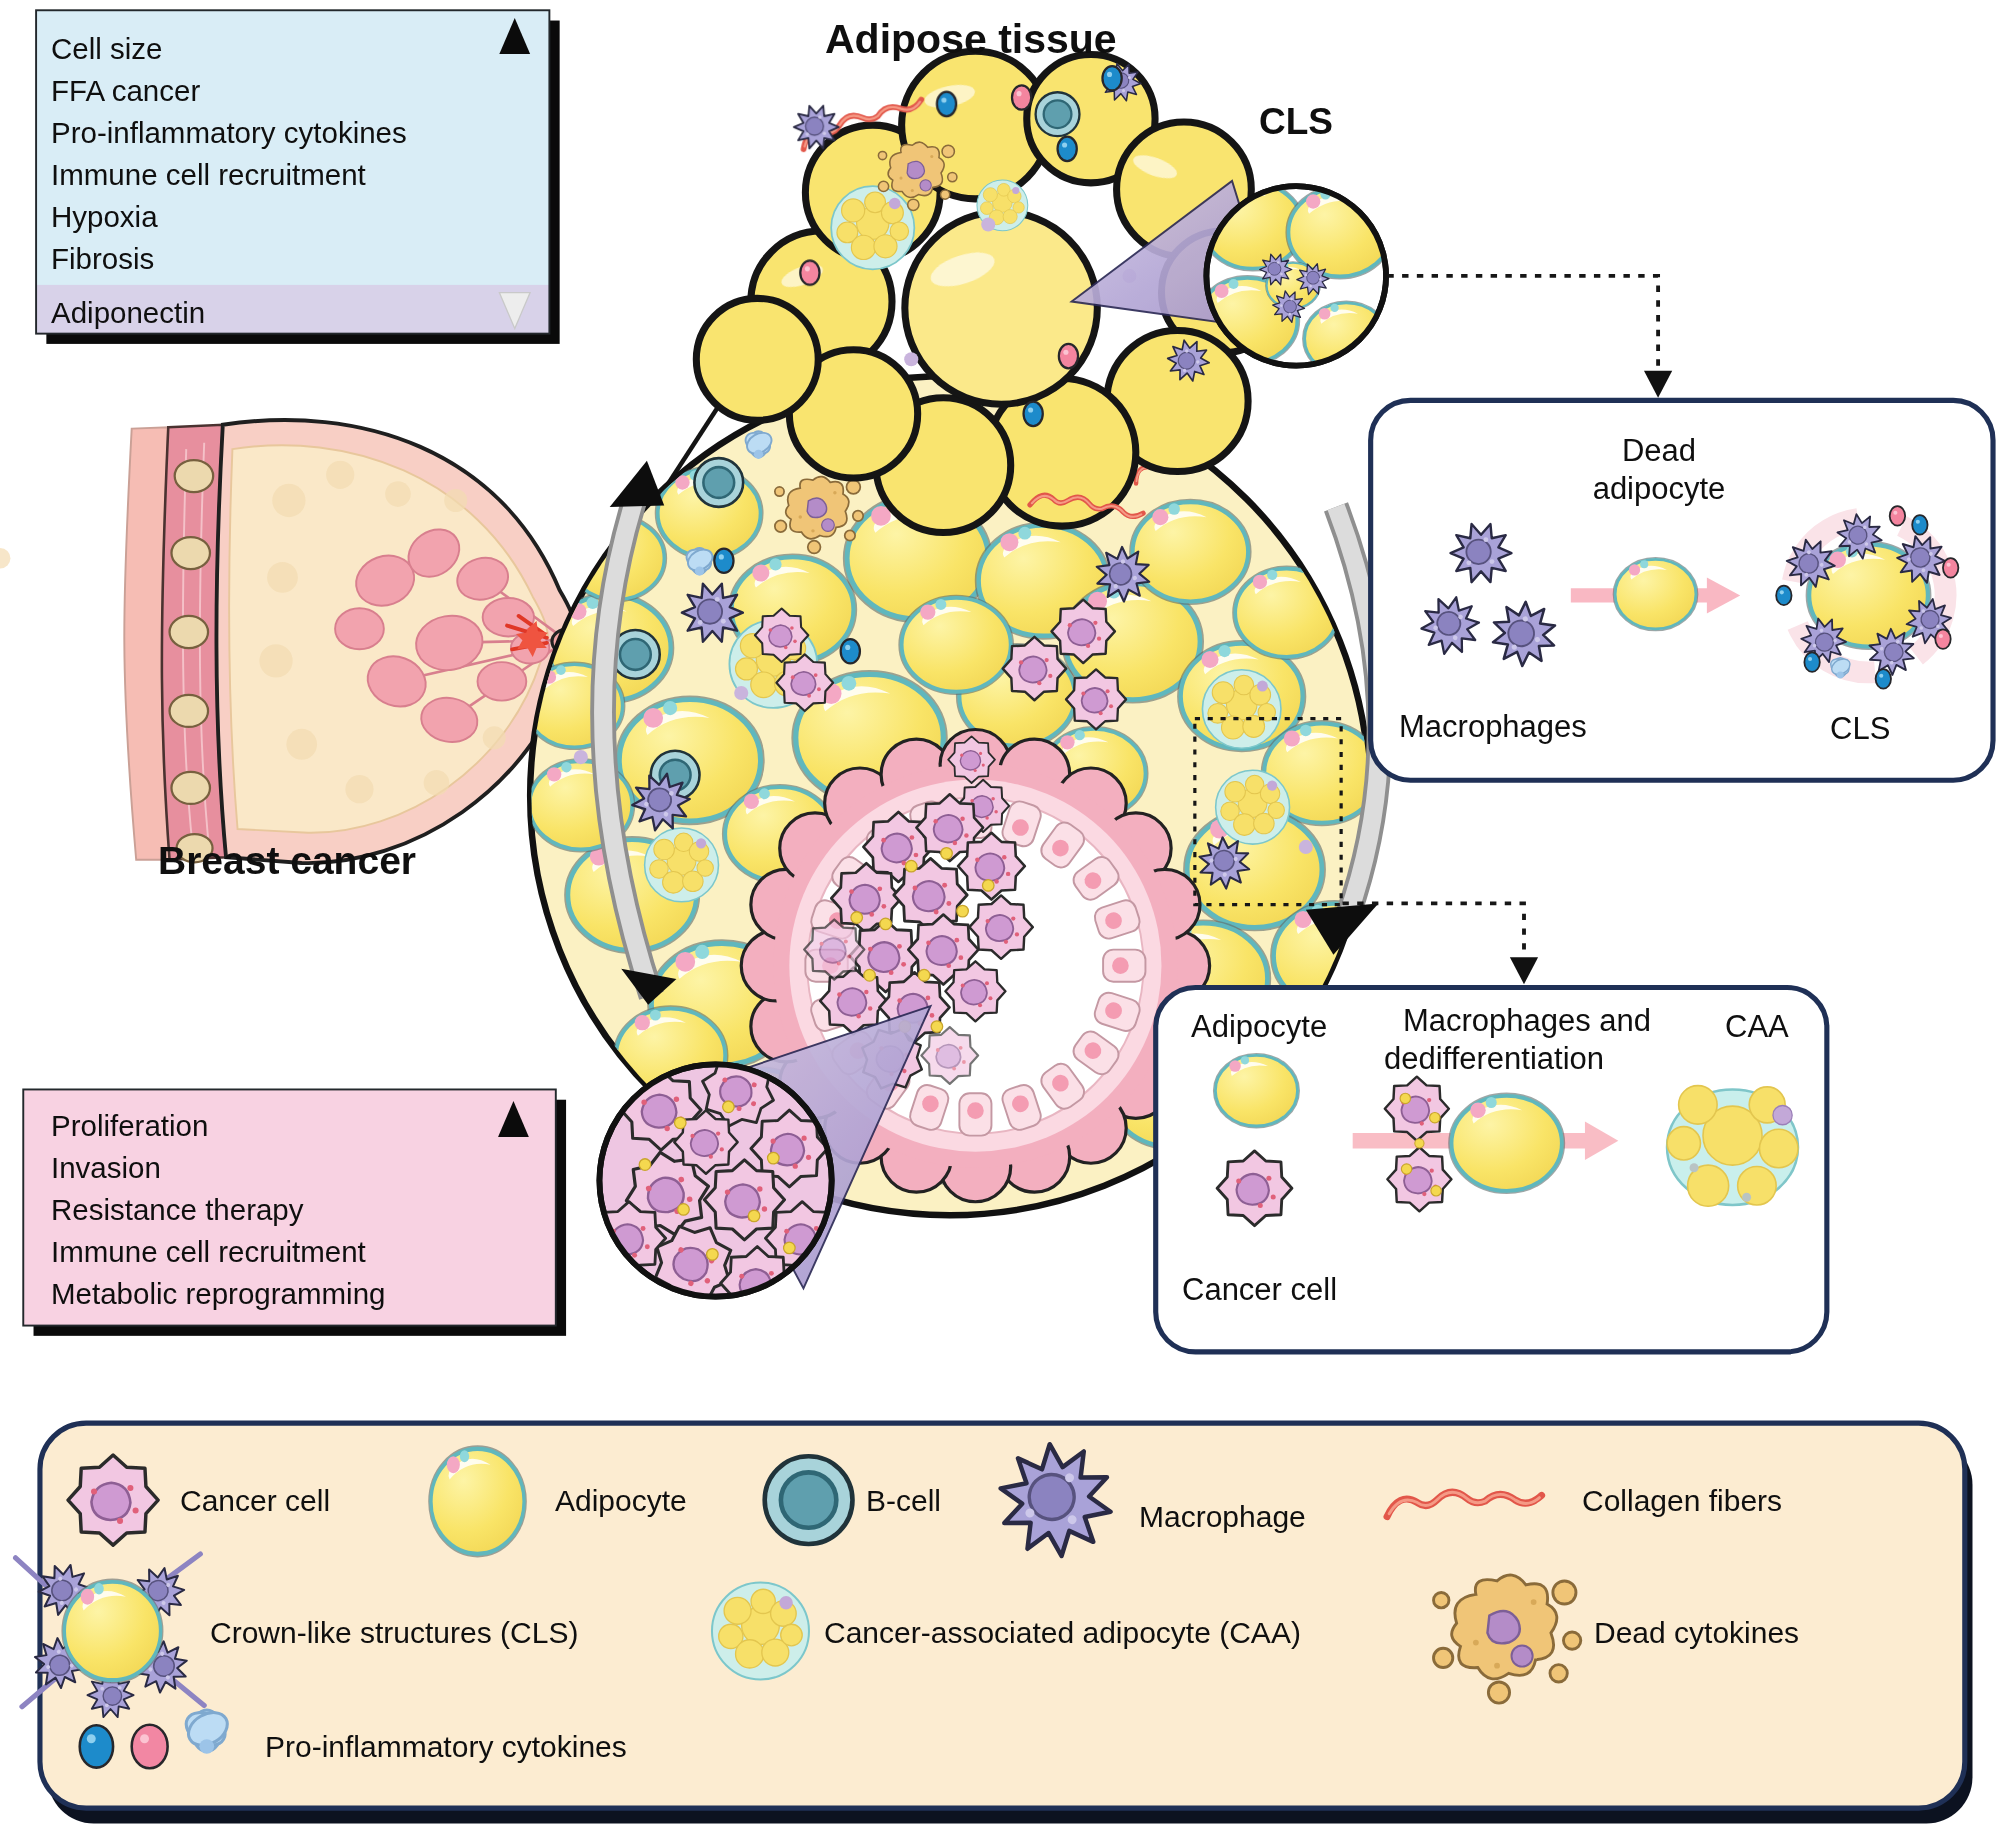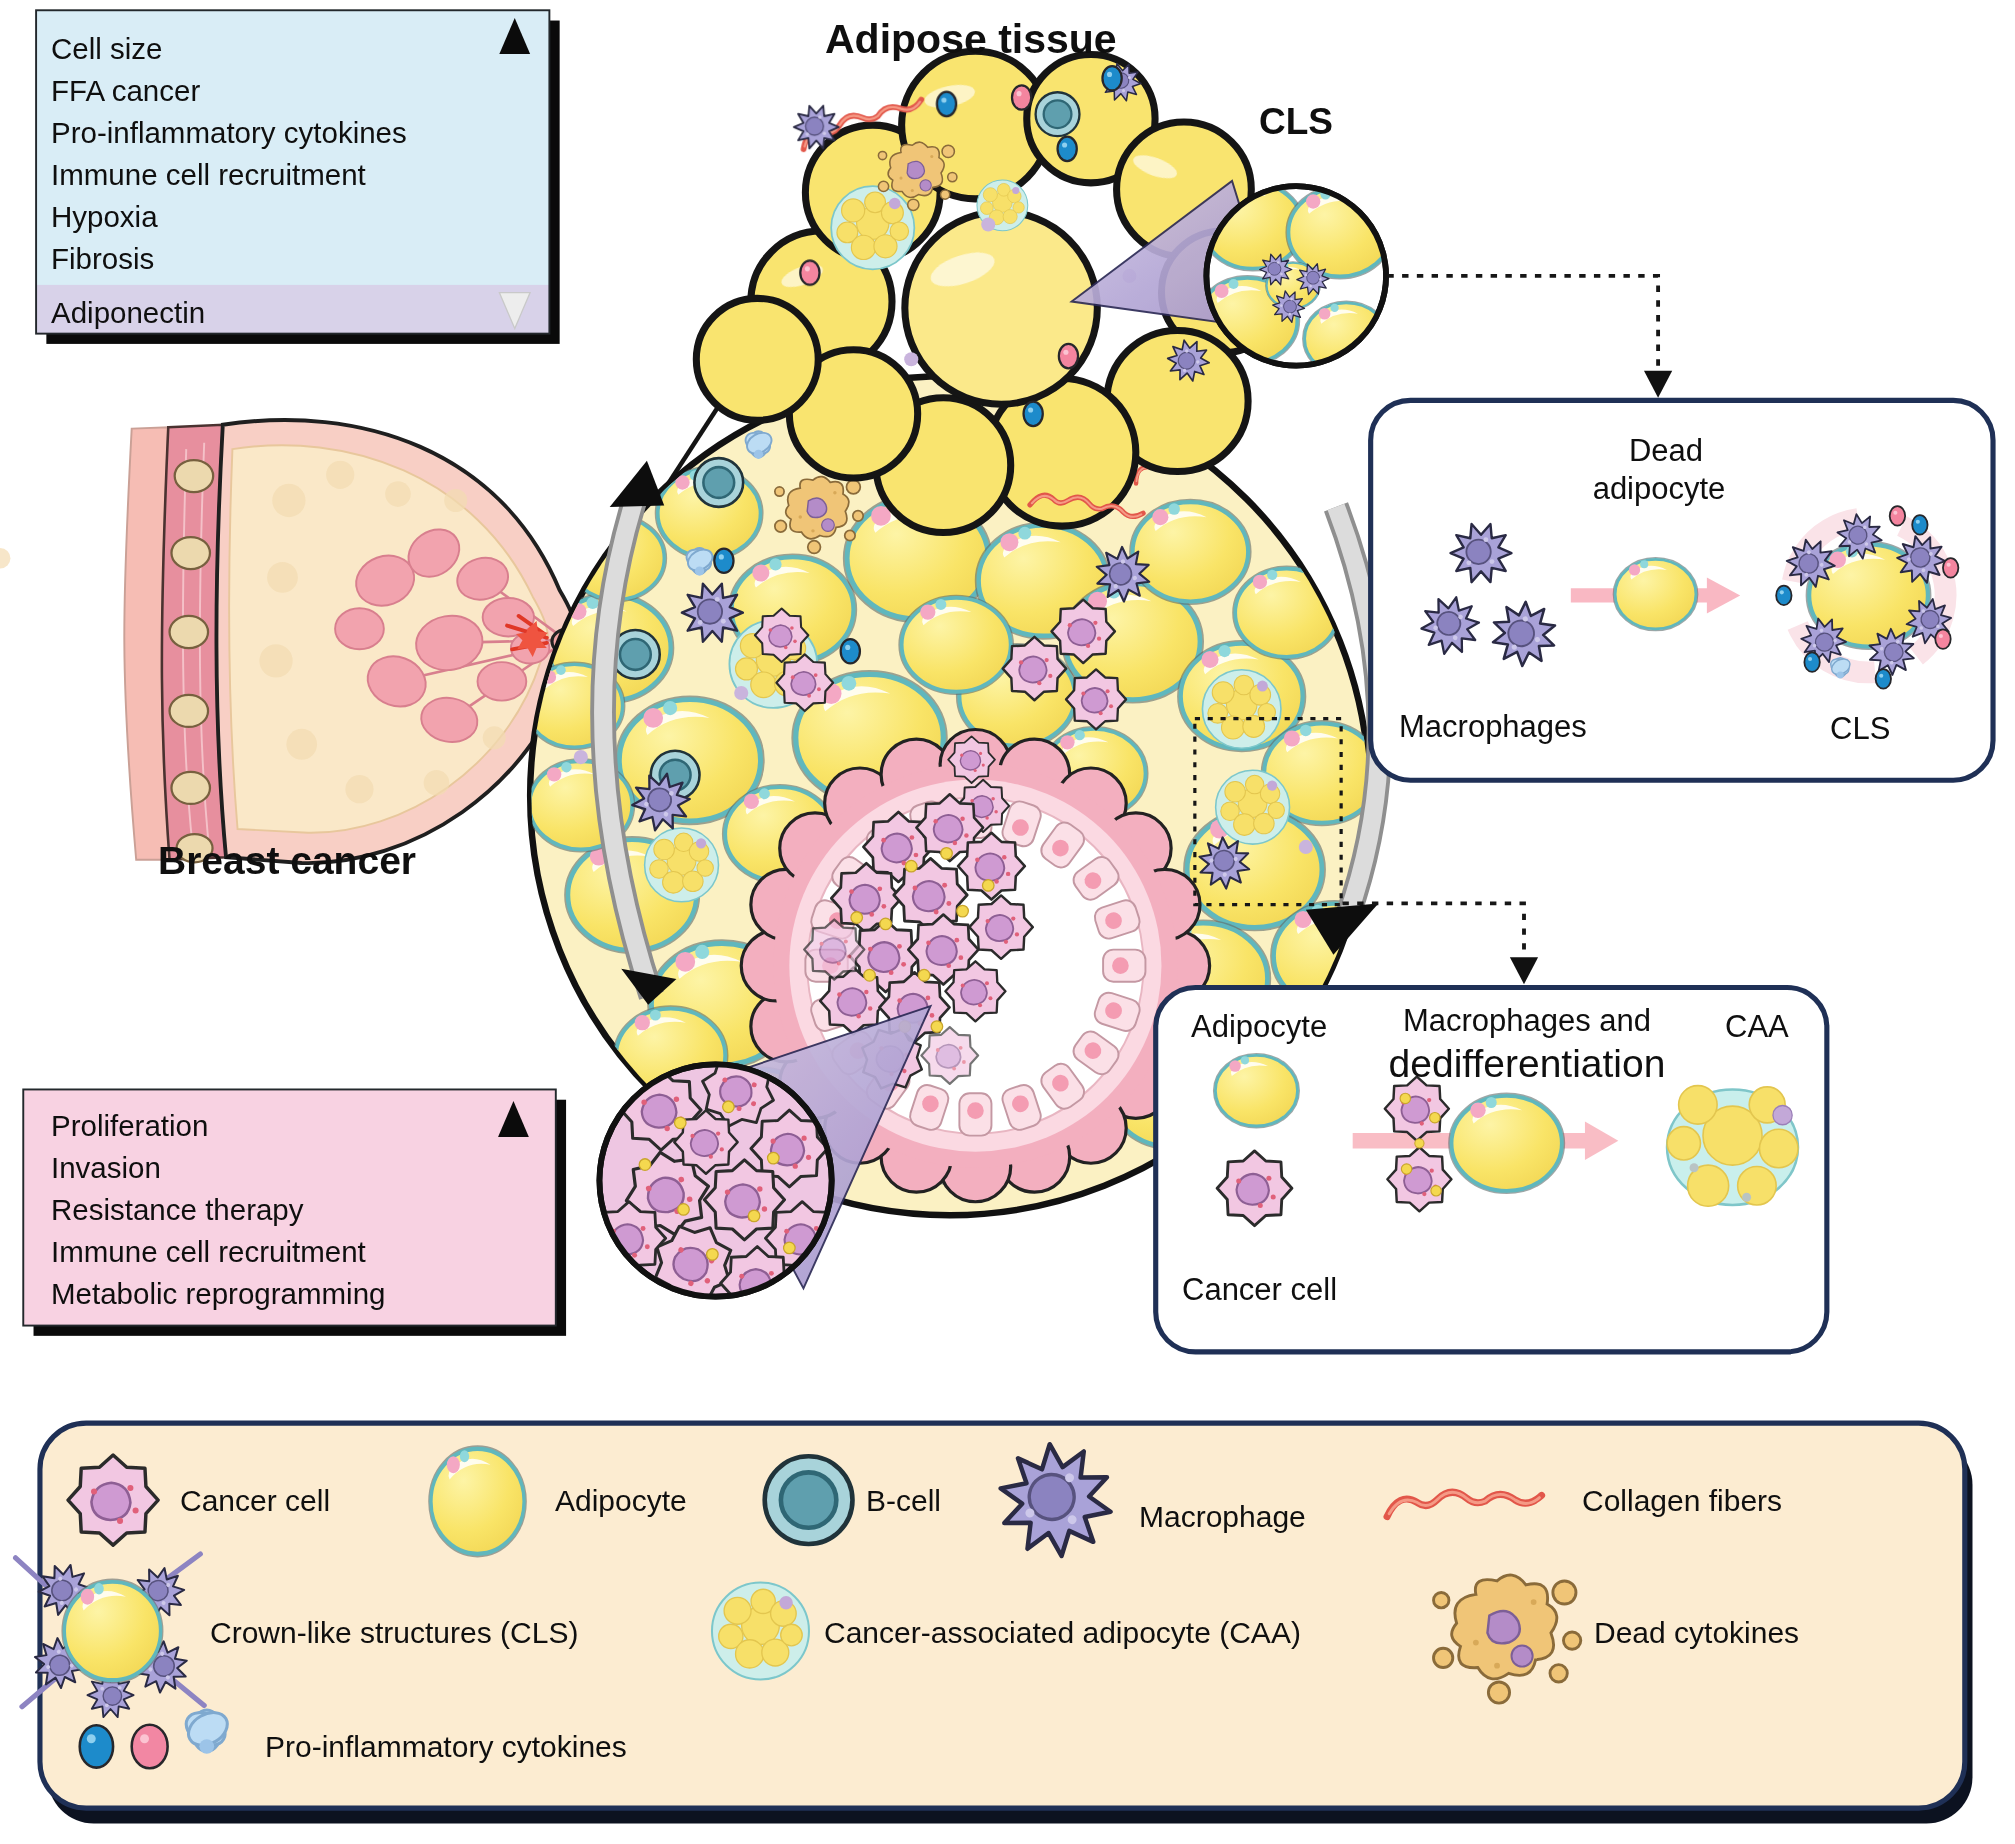--- a/index.html
+++ b/index.html
@@ -609,28 +609,28 @@
 <div class="lbl" style="left:51px;top:293px;font-size:29.5px;line-height:40px;">Adiponectin</div>
 
 <div class="lbl list" style="left:51px;top:1105px;">
   <div class="li">Proliferation</div>
   <div class="li">Invasion</div>
   <div class="li">Resistance therapy</div>
   <div class="li">Immune cell recruitment</div>
   <div class="li">Metabolic reprogramming</div>
 </div>
 
-<div class="lbl ctr" style="left:1659px;top:434px;font-size:31px;margin-left:7px;">Dead</div>
+<div class="lbl ctr" style="left:1659px;top:434px;font-size:31px;">Dead</div>
 <div class="lbl ctr" style="left:1659px;top:472px;font-size:31px;">adipocyte</div>
 <div class="lbl" style="left:1399px;top:710px;font-size:31px;">Macrophages</div>
 <div class="lbl" style="left:1830px;top:712px;font-size:31px;">CLS</div>
 
 <div class="lbl" style="left:1191px;top:1010px;font-size:31px;">Adipocyte</div>
 <div class="lbl ctr" style="left:1527px;top:1004px;font-size:31px;">Macrophages and</div>
-<div class="lbl ctr" style="left:1527px;top:1042px;font-size:39px;text-align:right;">dedifferentiation</div>
+<div class="lbl ctr" style="left:1494px;top:1042px;font-size:31px;text-align:right;">dedifferentiation</div>
 <div class="lbl" style="left:1725px;top:1010px;font-size:31px;text-align:center;">CAA</div>
 <div class="lbl" style="left:1182px;top:1273px;font-size:31px;">Cancer cell</div>
 
 <div class="lbl" style="left:180px;top:1484px;font-size:30px;">Cancer cell</div>
 <div class="lbl" style="left:555px;top:1484px;font-size:30px;">Adipocyte</div>
 <div class="lbl" style="left:866px;top:1484px;font-size:30px;">B-cell</div>
 <div class="lbl" style="left:1139px;top:1484px;font-size:30px;margin-top:16px;">Macrophage</div>
 <div class="lbl" style="left:1582px;top:1484px;font-size:30px;text-align:right;">Collagen fibers</div>
 <div class="lbl" style="left:210px;top:1616px;font-size:30px;">Crown-like structures (CLS)</div>
 <div class="lbl" style="left:824px;top:1616px;font-size:30px;">Cancer-associated adipocyte (CAA)</div>

